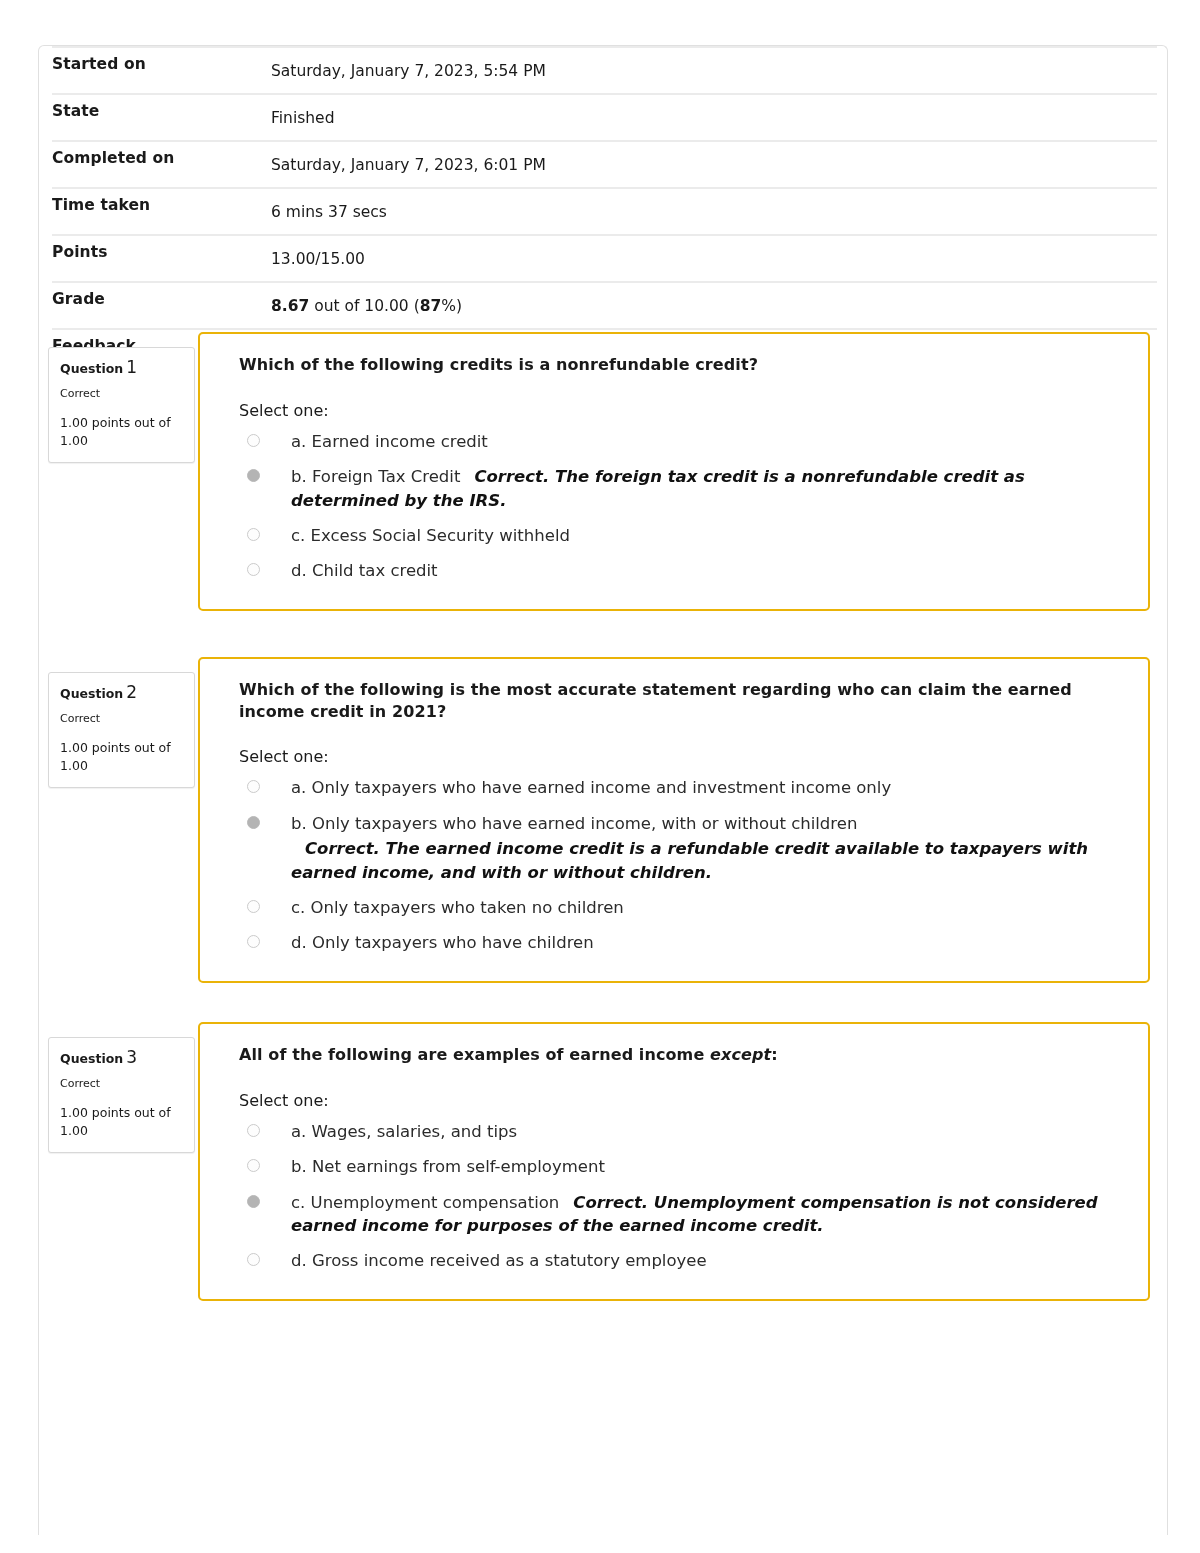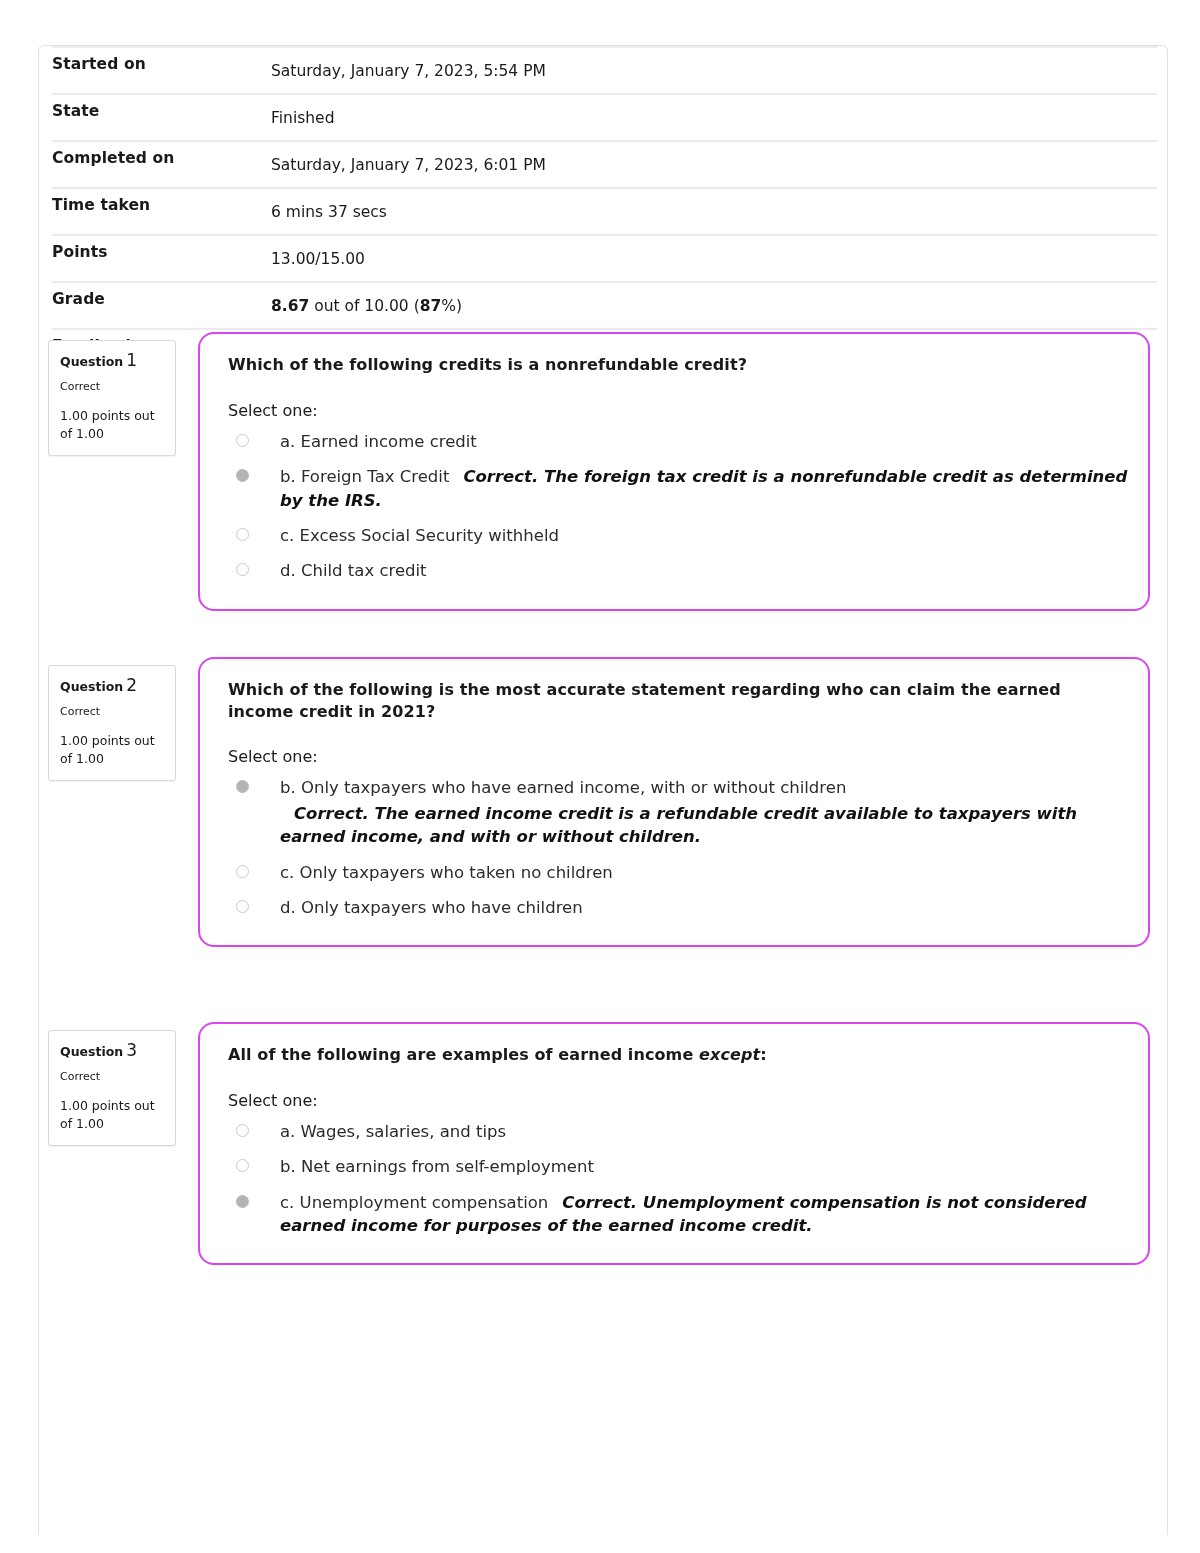--- a/index.html
+++ b/index.html
@@ -65,22 +65,22 @@
 
   
   .question-block {
     position: absolute;
     left: 0;
     width: 100%;
   }
   .q-info {
     position: absolute;
     left: 48px;
-    top: 8px;
-    width: 128px;
+    top: 15px;
+    width: 147px;
     box-sizing: border-box;
     border: 1px solid #d8d8d8;
     border-radius: 3px;
     background: #ffffff;
     padding: 10px 11px 12px 11px;
     box-shadow: 0 1px 1px rgba(0,0,0,0.06);
   }
   .q-info .q-no {
     font-size: 12.5px;
     font-weight: bold;
@@ -103,24 +103,24 @@
     line-height: 1.45;
     margin: 0;
   }
 
   .q-content {
     position: absolute;
     left: 198px;
     top: 0;
     width: 952px;
     box-sizing: border-box;
-    border: 2px solid #d946ef;
-    border-radius: 16px;
-    background: #ffffff;
-    padding: 16px 20px 20px 28px;
+    border: 2px solid #eab308;
+    border-radius: 5px;
+    background: #ffffff;
+    padding: 16px 20px 20px 39px;
   }
   .q-text {
     font-size: 16px;
     font-weight: bold;
     line-height: 1.35;
     margin: 4px 0 0 0;
     letter-spacing: 0.1px;
   }
   .q-text i { font-style: italic; }
   .select-one {
@@ -230,35 +230,37 @@
     <div class="question-block" style="top: 657px;">
       <div class="q-info">
         <div class="q-no"><span>Question</span><span class="num">2</span></div>
         <div class="q-state">Correct</div>
         <div class="q-grade">1.00 points out of 1.00</div>
       </div>
       <div class="q-content">
         <div class="q-text">Which of the following is the most accurate statement regarding who can claim the earned income credit in 2021?</div>
         <div class="select-one">Select one:</div>
         <ul class="answers">
+          <li class="answer"><span class="radio"></span><span class="answer-text">a. Only taxpayers who have earned income and investment income only</span></li>
           <li class="answer"><span class="radio checked"></span><span class="answer-text">b. Only taxpayers who have earned income, with or without children</span><span class="feedback block">Correct. The earned income credit is a refundable credit available to taxpayers with earned income, and with or without children.</span></li>
           <li class="answer"><span class="radio"></span><span class="answer-text">c. Only taxpayers who taken no children</span></li>
           <li class="answer"><span class="radio"></span><span class="answer-text">d. Only taxpayers who have children</span></li>
         </ul>
       </div>
     </div>
     <div class="question-block" style="top: 1022px;">
       <div class="q-info">
         <div class="q-no"><span>Question</span><span class="num">3</span></div>
         <div class="q-state">Correct</div>
         <div class="q-grade">1.00 points out of 1.00</div>
       </div>
       <div class="q-content">
         <div class="q-text"><span>All of the following are examples of earned income </span><i>except</i><span>:</span></div>
         <div class="select-one">Select one:</div>
         <ul class="answers">
           <li class="answer"><span class="radio"></span><span class="answer-text">a. Wages, salaries, and tips</span></li>
           <li class="answer"><span class="radio"></span><span class="answer-text">b. Net earnings from self-employment</span></li>
           <li class="answer"><span class="radio checked"></span><span class="answer-text">c. Unemployment compensation</span><span class="feedback">Correct. Unemployment compensation is not considered earned income for purposes of the earned income credit.</span></li>
+          <li class="answer"><span class="radio"></span><span class="answer-text">d. Gross income received as a statutory employee</span></li>
         </ul>
       </div>
     </div>
   </div>
 
 </body></html>

